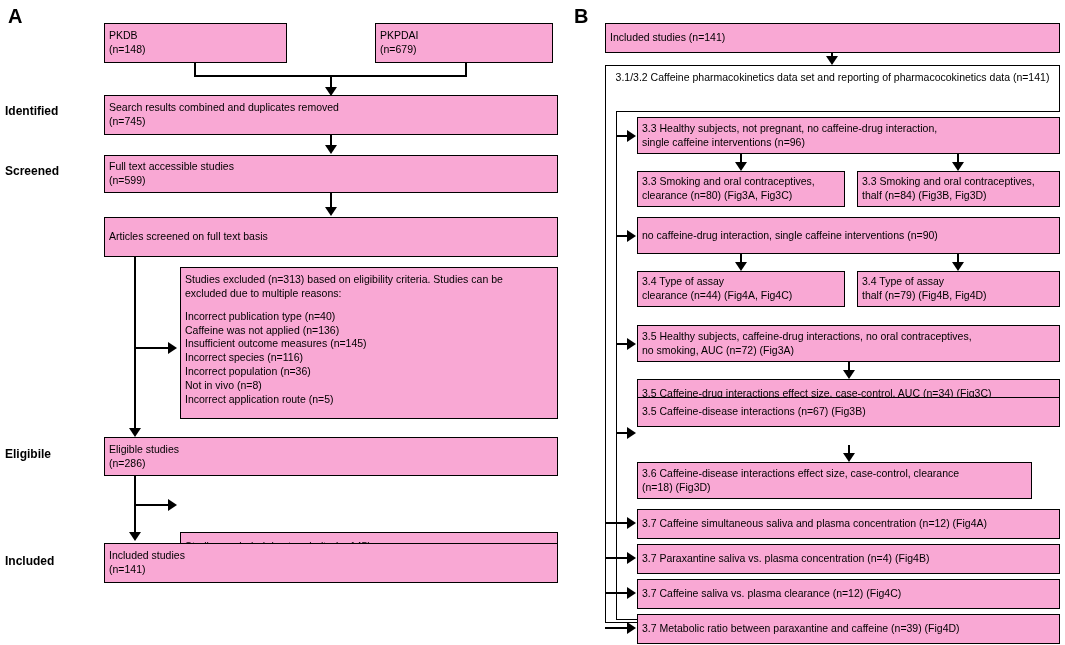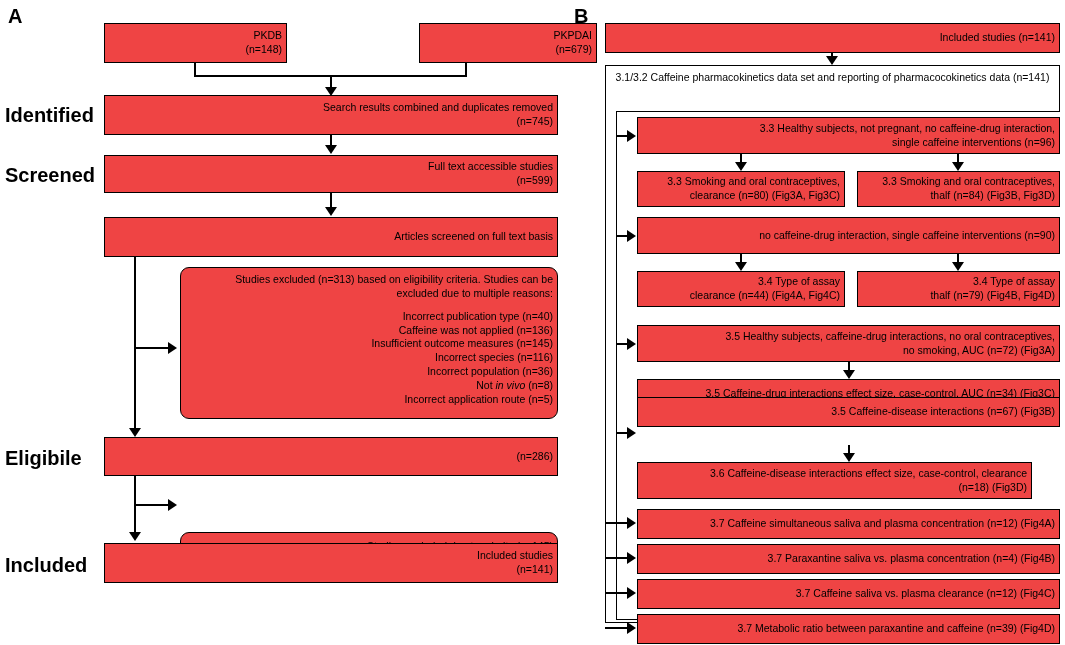--- a/index.html
+++ b/index.html
@@ -19,44 +19,44 @@
   
   .panel-letter{
     position:absolute;
     font-size:20px;
     font-weight:bold;
     line-height:1;
   }
   
   .stage-label{
     position:absolute;
-    font-size:20px;
+    font-size:12px;
     font-weight:bold;
     line-height:1;
     white-space:nowrap;
   }
   
   .box{
     position:absolute;
     box-sizing:border-box;
     border:1.6px solid #000;
-    background:#ef4444;
+    background:#f9a8d4;
     display:flex;
     align-items:center;
     justify-content:center;
-    text-align:right;
+    text-align:left;
     font-size:10.5px;
     line-height:1.32;
     padding:14px 4px;
     z-index:3;
   }
-  .box.thin{border-width:1.3px;border-radius:9px;}
+  .box.thin{border-width:1.3px;}
   .box .txt{display:block;width:100%;}
   .box .line{display:block;}
-  .ital{font-style:italic;}
+  .ital{}
   
   .groupbox{
     position:absolute;
     box-sizing:border-box;
     border:1.6px solid #000;
     background:#fff;
     z-index:1;
   }
   .grouplabel{
     position:absolute;
@@ -107,21 +107,21 @@
   <div class="stage-label" style="left:5px;top:165px;">Screened</div>
   <div class="stage-label" style="left:5px;top:448px;">Eligibile</div>
   <div class="stage-label" style="left:5px;top:555px;">Included</div>
 
   <div class="box" style="left:104px;top:23px;width:183px;height:40px;">
     <span class="txt">
       <span class="line">PKDB</span>
       <span class="line">(n=148)</span>
     </span>
   </div>
-  <div class="box" style="left:375px;top:23px;width:178px;height:40px;margin-left:44px;">
+  <div class="box" style="left:375px;top:23px;width:178px;height:40px;">
     <span class="txt">
       <span class="line">PKPDAI</span>
       <span class="line">(n=679)</span>
     </span>
   </div>
 
   <div class="ln vl" style="left:194px;top:63px;height:14px;"></div>
   <div class="ln vl" style="left:465px;top:63px;height:14px;"></div>
   <div class="ln hl" style="left:194px;top:75px;width:273px;"></div>
   <div class="ln vl" style="left:330px;top:75px;height:14px;"></div>
@@ -169,20 +169,21 @@
         <span class="line">Incorrect species (n=116)</span>
         <span class="line">Incorrect population (n=36)</span>
         <span class="line">Not <span class="ital">in vivo</span> (n=8)</span>
         <span class="line">Incorrect application route (n=5)</span>
       </span>
     </span>
   </div>
 
   <div class="box" style="left:104px;top:437px;width:454px;height:39px;">
     <span class="txt">
+      <span class="line">Eligible studies</span>
       <span class="line">(n=286)</span>
     </span>
   </div>
 
   <div class="ln vl" style="left:134px;top:476px;height:58px;"></div>
   <div class="ln hl" style="left:134px;top:504px;width:36px;"></div>
   <div class="arr arr-right" style="left:168px;top:499px;"></div>
   <div class="arr arr-down" style="left:129px;top:532px;"></div>
 
   <div class="box thin" style="left:180px;top:492px;width:378px;height:24px;margin-top:40px;">

